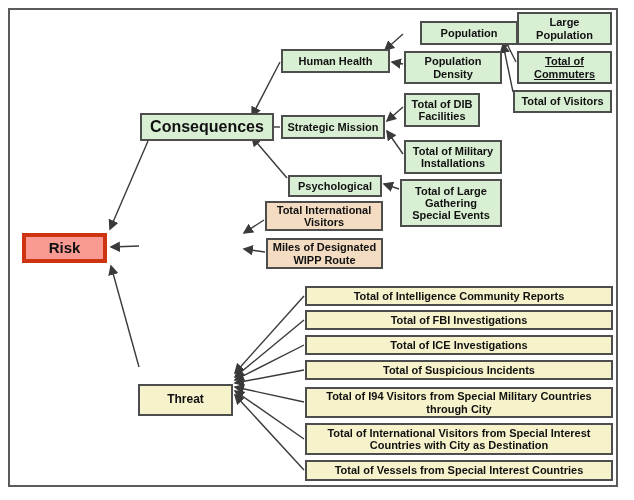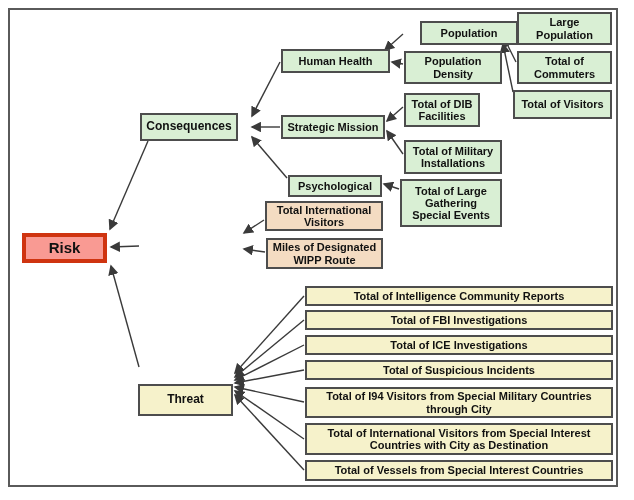--- a/index.html
+++ b/index.html
@@ -45,34 +45,34 @@
   .green  { background: var(--consequence_fill, #d9efd4); }
   .tan    { background: var(--vulnerability_fill, #f4dcc2); }
   .yellow { background: var(--threat_fill, #f6f2cb); }
 
   .n-risk {
     left: 22px; top: 233px; width: 85px; height: 30px;
     background: var(--risk_fill, #f99a93);
     border: 4px solid var(--risk_border, #cf3410);
     font-size: 15px;
   }
-  .n-consequences       { left: 140px; top: 113px; width: 98px; height: 28px; font-size: 12px; }
+  .n-consequences       { left: 140px; top: 113px; width: 134px; height: 28px; font-size: 16px; }
   .n-vulnerability      { left: 140px; top: 230px; width: 102px; height: 31px; font-size: 12px; }
   .n-threat             { left: 138px; top: 384px; width: 95px;  height: 32px; font-size: 12px; }
   .n-human-health       { left: 281px; top: 49px;  width: 109px; height: 24px; }
   .n-strategic-mission  { left: 281px; top: 115px; width: 104px; height: 24px; }
   .n-psychological      { left: 288px; top: 175px; width: 94px;  height: 22px; }
   .n-population         { left: 404px; top: 21px;  width: 98px;  height: 24px; margin-left: 16px; }
   .n-population-density { left: 404px; top: 51px;  width: 98px;  height: 33px; }
   .n-dib                { left: 404px; top: 93px;  width: 76px;  height: 34px; }
   .n-military           { left: 404px; top: 140px; width: 98px;  height: 34px; }
   .n-gathering          { left: 400px; top: 179px; width: 102px; height: 48px; }
   .n-census             { left: 517px; top: 12px;  width: 95px;  height: 33px; }
-  .n-commuters          { left: 517px; top: 51px;  width: 95px;  height: 33px; }
-  .n-visitors           { left: 513px; top: 90px;  width: 99px;  height: 29px; }
+  .n-commuters          { left: 517px; top: 51px;  width: 95px;  height: 33px; text-decoration: underline; }
+  .n-visitors           { left: 513px; top: 90px;  width: 99px;  height: 23px; }
   .n-tiv                { left: 265px; top: 201px; width: 118px; height: 30px; }
   .n-wipp               { left: 266px; top: 238px; width: 117px; height: 31px; }
 
   .t-row { left: 305px; width: 308px; }
   .t-row-0 { top: 286px; height: 20px; }
   .t-row-1 { top: 310px; height: 20px; }
   .t-row-2 { top: 335px; height: 20px; }
   .t-row-3 { top: 360px; height: 20px; }
   .t-row-4 { top: 387px; height: 31px; }
   .t-row-5 { top: 423px; height: 32px; }

